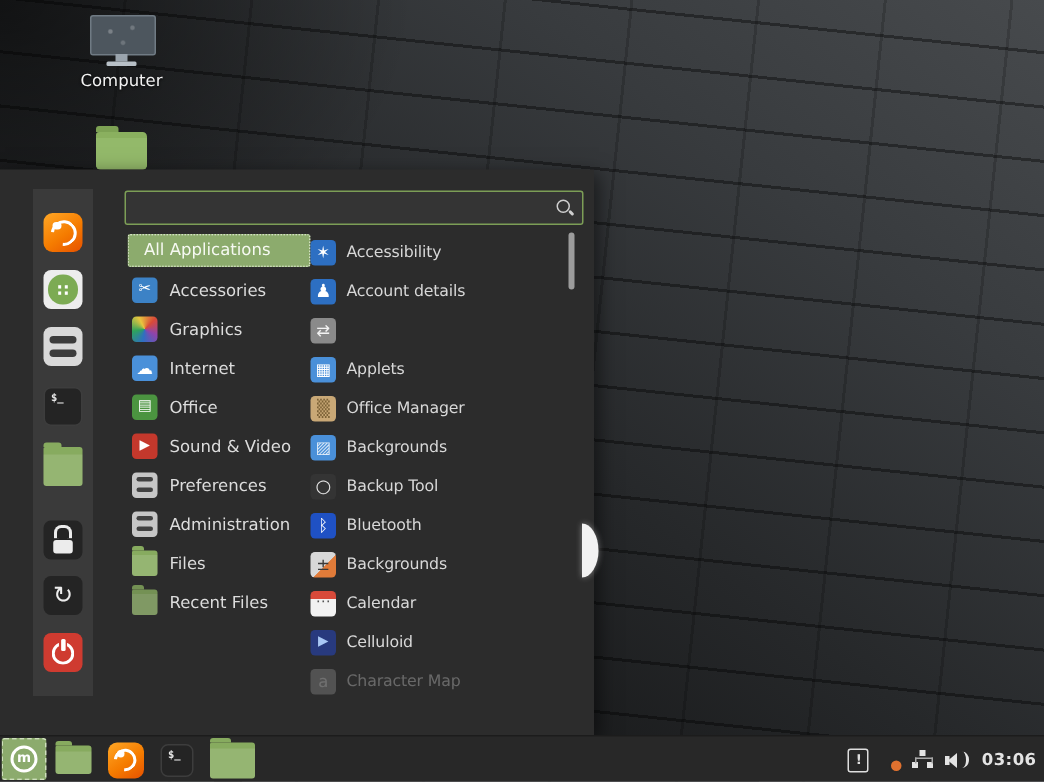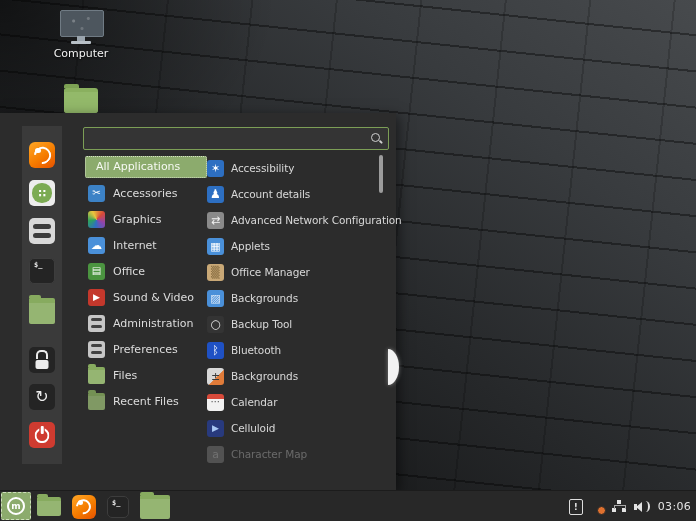--- a/index.html
+++ b/index.html
@@ -88,21 +88,21 @@
   .ic-sliders::after{content:"";position:absolute;left:15%;right:15%;bottom:22%;height:18%;background:#414141;border-radius:3px;}
 
   
   #taskbar{position:absolute;left:0;top:490px;width:696px;height:31px;background:#282828;border-top:1px solid #1c1c1c;box-sizing:border-box;}
   #menu-button{position:absolute;left:1px;top:1px;width:30px;height:28px;background:#8cab6d;border:1px dashed #cfe0bd;border-radius:2px;display:flex;align-items:center;justify-content:center;cursor:pointer;box-sizing:border-box;}
   .mintlogo{position:relative;width:18px;height:18px;border:2px solid #fff;border-radius:50%;box-sizing:border-box;display:flex;align-items:center;justify-content:center;}
   .mintlogo::before{content:"m";color:#fff;font-size:9px;font-weight:bold;margin-top:-1px;}
   #tb-launchers{position:absolute;left:37px;top:0;height:31px;display:flex;align-items:center;gap:11px;}
   #tb-launchers .ic{cursor:pointer;}
   #tb-tray{position:absolute;right:5px;top:0;height:31px;display:flex;align-items:center;gap:8px;}
-  #clock{font-size:11px;color:#e4e4e4;font-weight:normal;letter-spacing:.3px;cursor:default;}
+  #clock{font-size:11px;color:#e4e4e4;font-weight:bold;letter-spacing:.3px;cursor:default;}
 
   .ic-traybox{width:12px;height:14px;border:1.5px solid #dedede;border-radius:2px;color:#dedede;font-size:9px;font-weight:bold;display:flex;align-items:center;justify-content:center;background:transparent;}
   .ic-shield{width:13px;height:15px;background:#cfcfcf;clip-path:polygon(50% 0,100% 16%,100% 55%,50% 100%,0 55%,0 16%);}
   .shield-wrap{position:relative;width:13px;height:15px;}
   .shield-wrap .dot{position:absolute;right:-2px;bottom:-1px;width:7px;height:7px;border-radius:50%;background:#e0712f;border:1px solid #282828;}
   .ic-network{position:relative;width:14px;height:13px;}
   .ic-network::before{content:"";position:absolute;width:4px;height:4px;background:#e3e3e3;left:5px;top:0;box-shadow:-5px 8px 0 #e3e3e3,5px 8px 0 #e3e3e3;}
   .ic-network::after{content:"";position:absolute;left:2px;top:5px;width:10px;height:3px;border:1px solid #a8a8a8;border-bottom:none;}
   .ic-speaker{position:relative;width:16px;height:14px;}
   .ic-speaker .bx{position:absolute;left:0;top:4px;width:3px;height:6px;background:#e3e3e3;}
@@ -179,25 +179,25 @@
         <div class="cat-row">
           <span class="ic ic-glyph" style="width: 17px; height: 17px; background: rgb(75, 148, 64); color: rgb(255, 255, 255); font-size: 10px;">▤</span>
           <span class="lbl">Office</span>
         </div>
         <div class="cat-row">
           <span class="ic ic-glyph" style="width: 17px; height: 17px; background: rgb(196, 56, 44); color: rgb(255, 255, 255); font-size: 9px;">▶</span>
           <span class="lbl">Sound &amp; Video</span>
         </div>
         <div class="cat-row">
           <span class="ic ic-sliders" style="width: 17px; height: 17px;"></span>
+          <span class="lbl">Preferences</span>
+        </div>
+        <div class="cat-row">
+          <span class="ic ic-sliders" style="width: 17px; height: 17px;"></span>
           <span class="lbl">Administration</span>
-        </div>
-        <div class="cat-row">
-          <span class="ic ic-sliders" style="width: 17px; height: 17px;"></span>
-          <span class="lbl">Preferences</span>
         </div>
         <div class="cat-row">
           <span class="ic ic-folder" style="width: 17px; height: 17px; background-color: rgb(135, 171, 95);"></span>
           <span class="lbl">Files</span>
         </div>
         <div class="cat-row">
           <span class="ic ic-folder" style="width: 17px; height: 17px; background-color: rgb(135, 171, 95); opacity: 0.8;"></span>
           <span class="lbl">Recent Files</span>
         </div>
       </div>
@@ -205,21 +205,20 @@
         <div class="app-row">
           <span class="ic ic-glyph" style="width: 17px; height: 17px; background: rgb(45, 111, 194); color: rgb(255, 255, 255); font-size: 11px;">✶</span>
           <span class="lbl">Accessibility</span>
         </div>
         <div class="app-row">
           <span class="ic ic-glyph" style="width: 17px; height: 17px; background: rgb(45, 111, 194); color: rgb(255, 255, 255); font-size: 12px;">♟</span>
           <span class="lbl">Account details</span>
         </div>
         <div class="app-row">
           <span class="ic ic-glyph" style="width: 17px; height: 17px; background: rgb(138, 138, 138); color: rgb(242, 242, 242); font-size: 11px;">⇄</span>
-          <span class="lbl">Advanced Network Configuration</span>
         </div>
         <div class="app-row">
           <span class="ic ic-glyph" style="width: 17px; height: 17px; background: rgb(74, 144, 217); color: rgb(255, 255, 255); font-size: 11px;">▦</span>
           <span class="lbl">Applets</span>
         </div>
         <div class="app-row">
           <span class="ic ic-glyph" style="width: 17px; height: 17px; background: rgb(201, 168, 118); color: rgb(124, 98, 55); font-size: 11px;">▒</span>
           <span class="lbl">Office Manager</span>
         </div>
         <div class="app-row">

